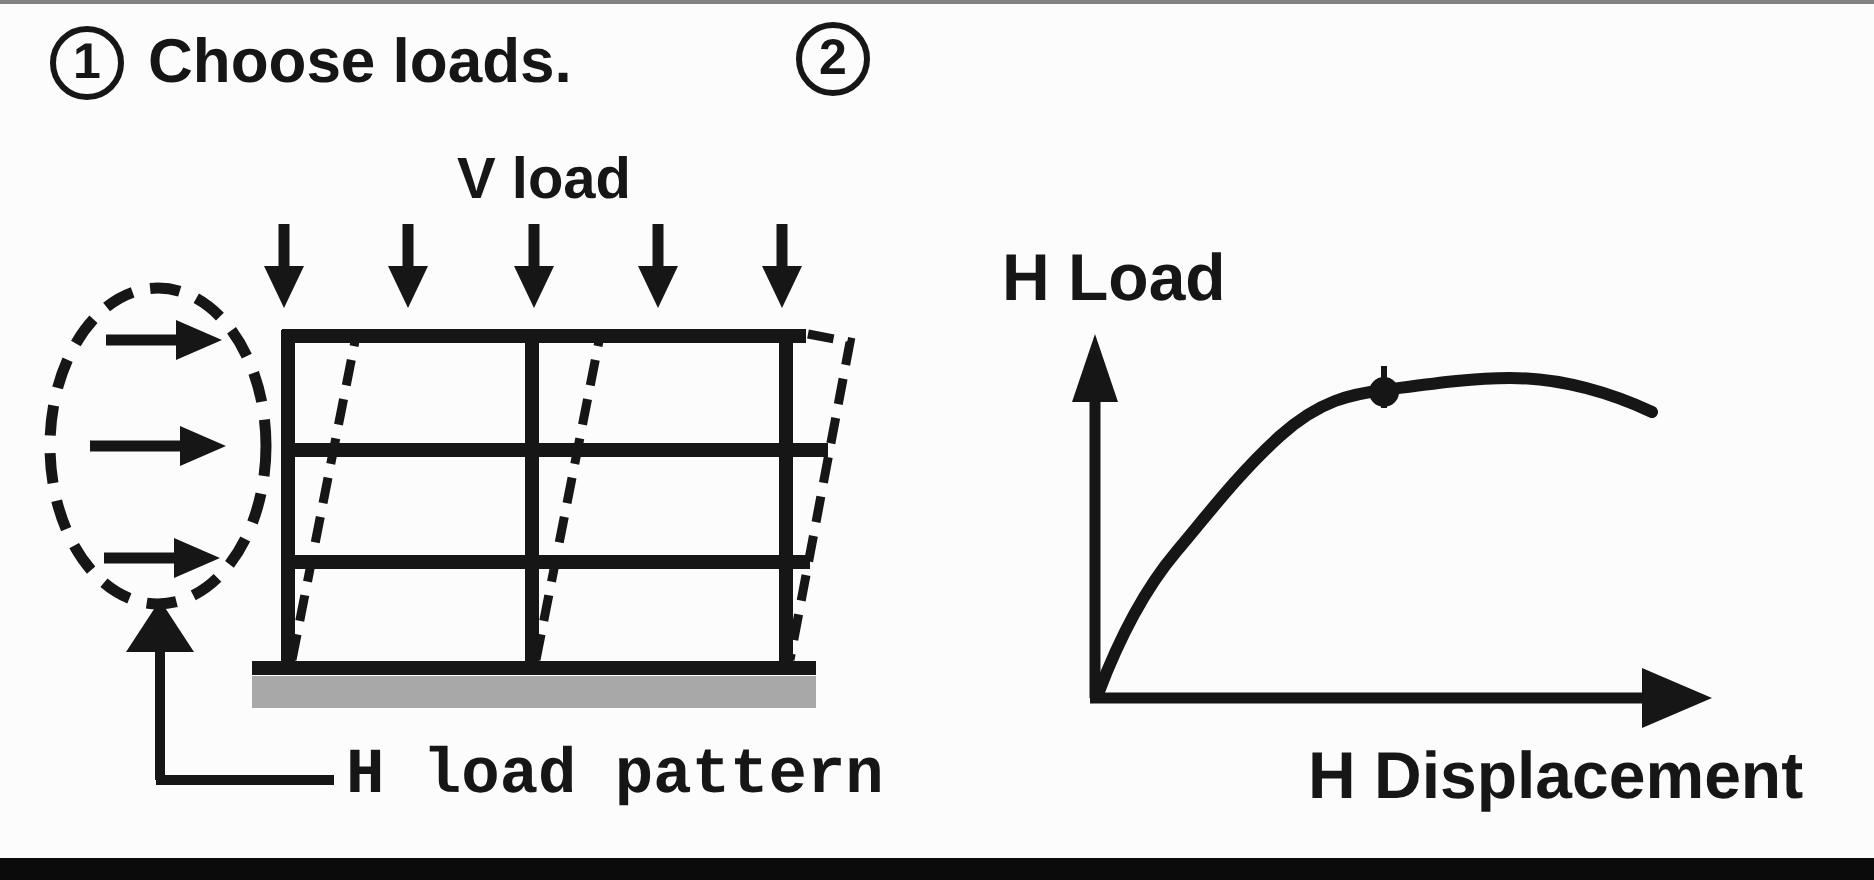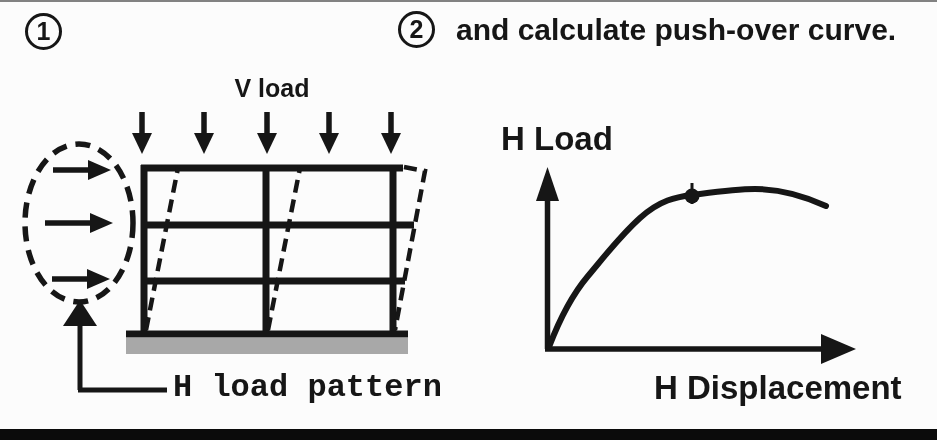--- a/index.html
+++ b/index.html
@@ -43,21 +43,21 @@
     align-items: center;
     justify-content: center;
     font-weight: bold;
     font-size: 25px;
     color: var(--ink);
     background: transparent;
   }
   .step-title { font-size: 31px; }
   .step-title-2 { font-size: 30px; line-height: 43px; }
   .axis-label { font-size: 33px; }
-  .small-cap-label { font-size: 25px; }
+  .small-cap-label { font-size: 29px; }
   .pattern-label { font-size: 32px; font-family: Liberation Mono, monospace; }
   .bar-bottom {
     position: absolute;
     left: 0; bottom: 0;
     width: 937px; height: 11px;
     background: var(--bottom-bar);
   }
   .line-top {
     position: absolute;
     left: 0; top: 0;
@@ -158,26 +158,26 @@
         <circle class="ink-fill" cx="692" cy="196" r="7.5"></circle>
       </g>
     </g>
   </svg>
 
   <div class="line-top"></div>
 
   <div class="step-badge" style="left:25px; top:13px;">
     <span>1</span>
   </div>
+  <div class="label step-title" style="left:74px; top:12px;">Choose loads.</div>
 
   <div class="step-badge" style="left:398px; top:11px;">
     <span>2</span>
   </div>
   <div class="label step-title-2" style="left:456px; top:8px;">
-    <div>and calculate push-over curve.</div>
   </div>
 
   <div class="label small-cap-label" style="left:200px; top:73px; width:144px; text-align:center;">V load</div>
 
   <div class="label pattern-label" style="left:173px; top:369px;">H load pattern</div>
 
   <div class="label axis-label" style="left:501px; top:119px;">H Load</div>
   <div class="label axis-label" style="left:654px; top:368px;">H Displacement</div>
 
   <div class="bar-bottom"></div>

